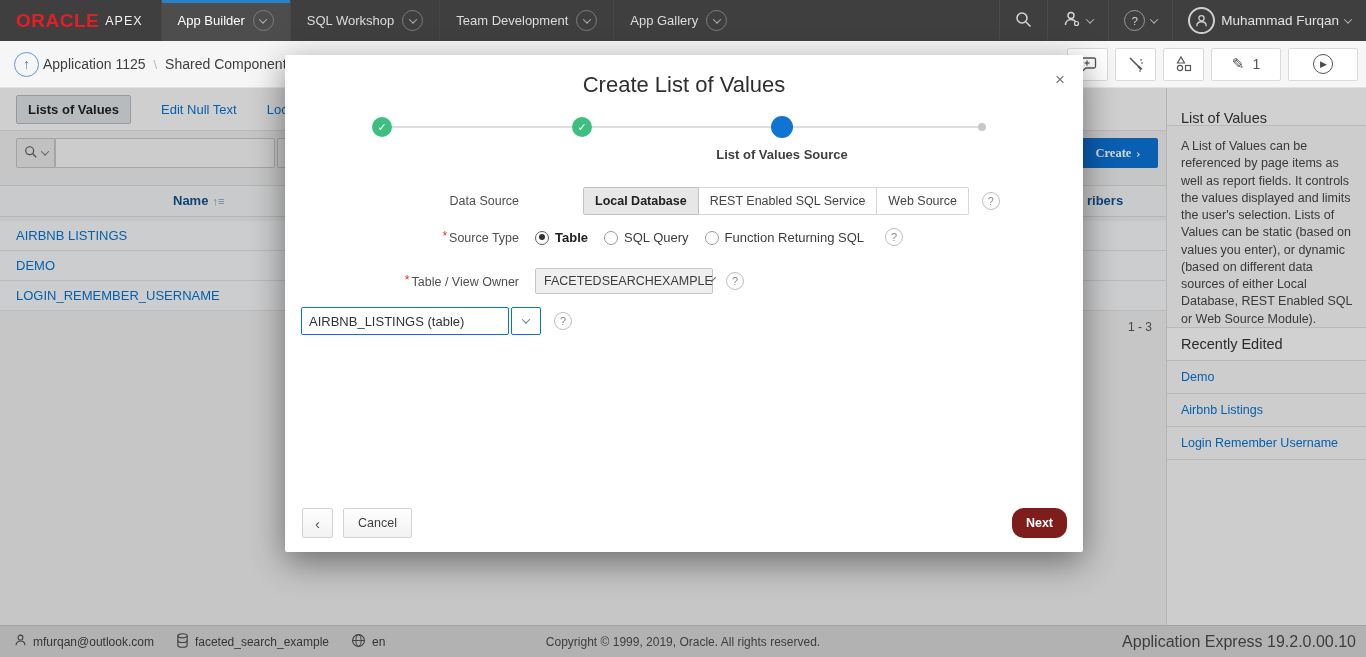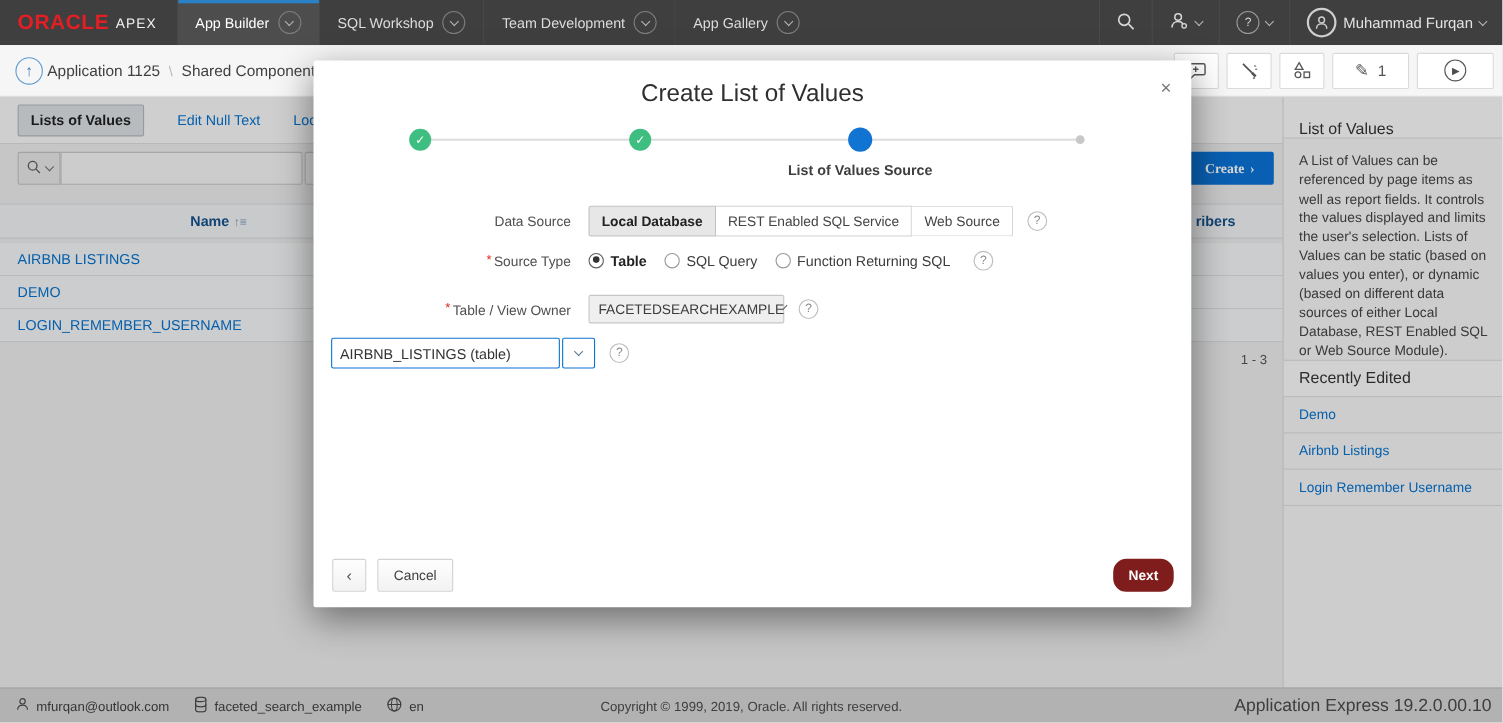--- a/index.html
+++ b/index.html
@@ -79,27 +79,27 @@
   .wiz-label { position:absolute; top:32px; left:497px; transform:translateX(-50%); font-size:13px; font-weight:bold; color:#3f3f3f; white-space:nowrap; }
 
   .form { position:absolute; top:131px; left:0; right:0; }
   .frow { display:flex; align-items:center; min-height:30px; }
   .frow + .frow { margin-top:6px; }
   .frow.gap-lg { margin-top:14px; }
   .frow.gap-md { margin-top:10px; }
   .flabel { width:234px; text-align:right; font-size:12.5px; color:#4f4f4f; flex:none; }
   .req { color:#e0301e; font-size:12px; vertical-align:2px; margin-right:2px; }
   .fctrl { margin-left:16px; display:flex; align-items:center; }
-  .seg { display:flex; }
+  .seg { display:flex;margin-left:48px; }
   .segbtn { height:28px; padding:0 11px; font-size:12.5px; background:#fff; border:1px solid #d6d6d6; border-left-width:0; color:#444; cursor:pointer; white-space:nowrap; }
   .segbtn:first-child { border-left-width:1px; border-radius:2px 0 0 2px; }
   .segbtn:last-child { border-radius:0 2px 2px 0; }
   .segbtn.active { background:#e7e7e7; border-color:#c2c2c2; border-left-width:1px; font-weight:bold; color:#222; }
   .helpic { width:18px; height:18px; border:1.5px solid #bdbdbd; border-radius:50%; color:#8a8a8a; font-size:11px; display:flex; align-items:center; justify-content:center; margin-left:13px; cursor:pointer; flex:none; }
-  .radio { display:flex; align-items:flex-start; gap:6px; margin-right:16px; cursor:pointer; font-size:13px; color:#3d3d3d; }
+  .radio { display:flex; align-items:flex-end; gap:6px; margin-right:16px; cursor:pointer; font-size:13px; color:#3d3d3d; }
   .rdot { width:14px; height:14px; border:1.5px solid #9a9a9a; border-radius:50%; background:#fff; flex:none; position:relative; }
   .rdot.sel { border-color:#5f5f5f; }
   .rdot.sel::after { content:""; position:absolute; top:2.5px; left:2.5px; width:6px; height:6px; border-radius:50%; background:#333; }
   .radio.sel-label { font-weight:bold; color:#222; }
   .selectbox { width:178px; height:26px; background:#efefef; border:1px solid #c6c6c6; border-radius:2px; display:flex; align-items:center; font-size:12.5px; color:#3d3d3d; padding:0 8px; cursor:pointer; }
   .selectbox .chev { border-color:#666; margin-left:auto; }
   .comboinput { width:208px; height:28px; border:1px solid #0c72d2; border-radius:2px; font-size:13px; color:#333; padding:0 7px; outline:none; }
   .combobtn { width:30px; height:28px; margin-left:2px; background:#fff; border:1px solid #0c72d2; border-radius:2px; display:flex; align-items:center; justify-content:center; cursor:pointer; }
   .combobtn .chev { border-color:#5a7a9a; }
 

